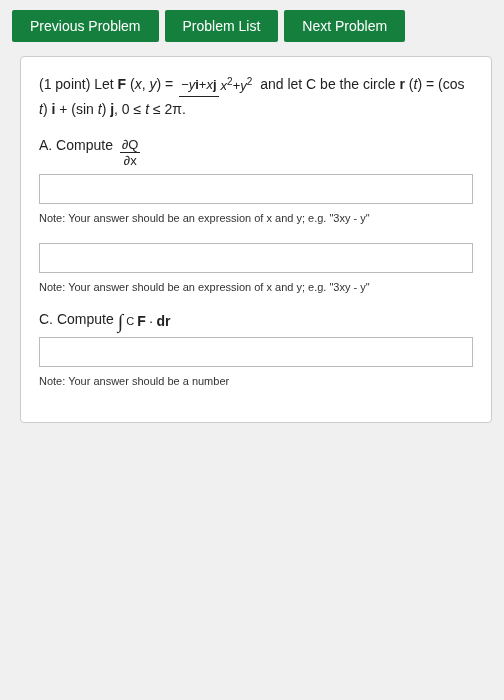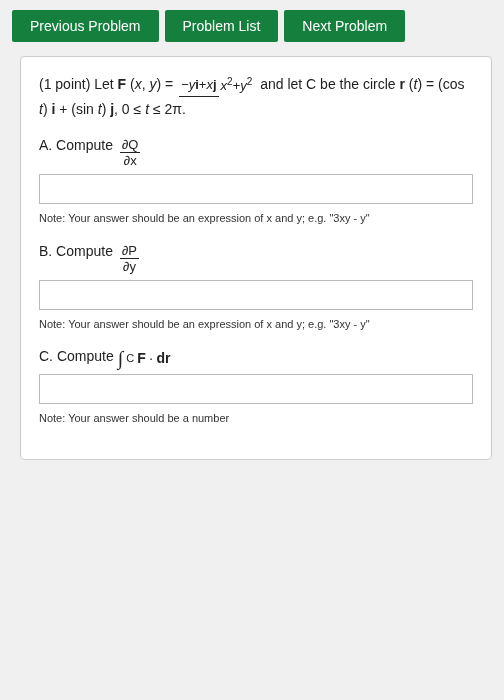--- a/index.html
+++ b/index.html
@@ -165,27 +165,20 @@
       <span class="partial-frac">
         <span class="numer">∂Q</span>
         <span class="denom">∂x</span>
       </span>
     </div>
     <input class="answer-input" type="text" style="">
     <div class="note-text">Note: Your answer should be an expression of x and y; e.g. "3xy - y"</div>
   </div>
 
   <div class="part-section">
-    <div class="part-label">
-      <span>B. Compute</span>
-      <span class="partial-frac">
-        <span class="numer">∂P</span>
-        <span class="denom">∂y</span>
-      </span>
-    </div>
     <input class="answer-input" type="text" style="">
     <div class="note-text">Note: Your answer should be an expression of x and y; e.g. "3xy - y"</div>
   </div>
 
   <div class="part-section">
     <div class="part-label">
       <span>C. Compute </span>
       <span class="integral-label">
         <span class="integral-sym">∫</span>
           <span class="sub-c">C</span>

